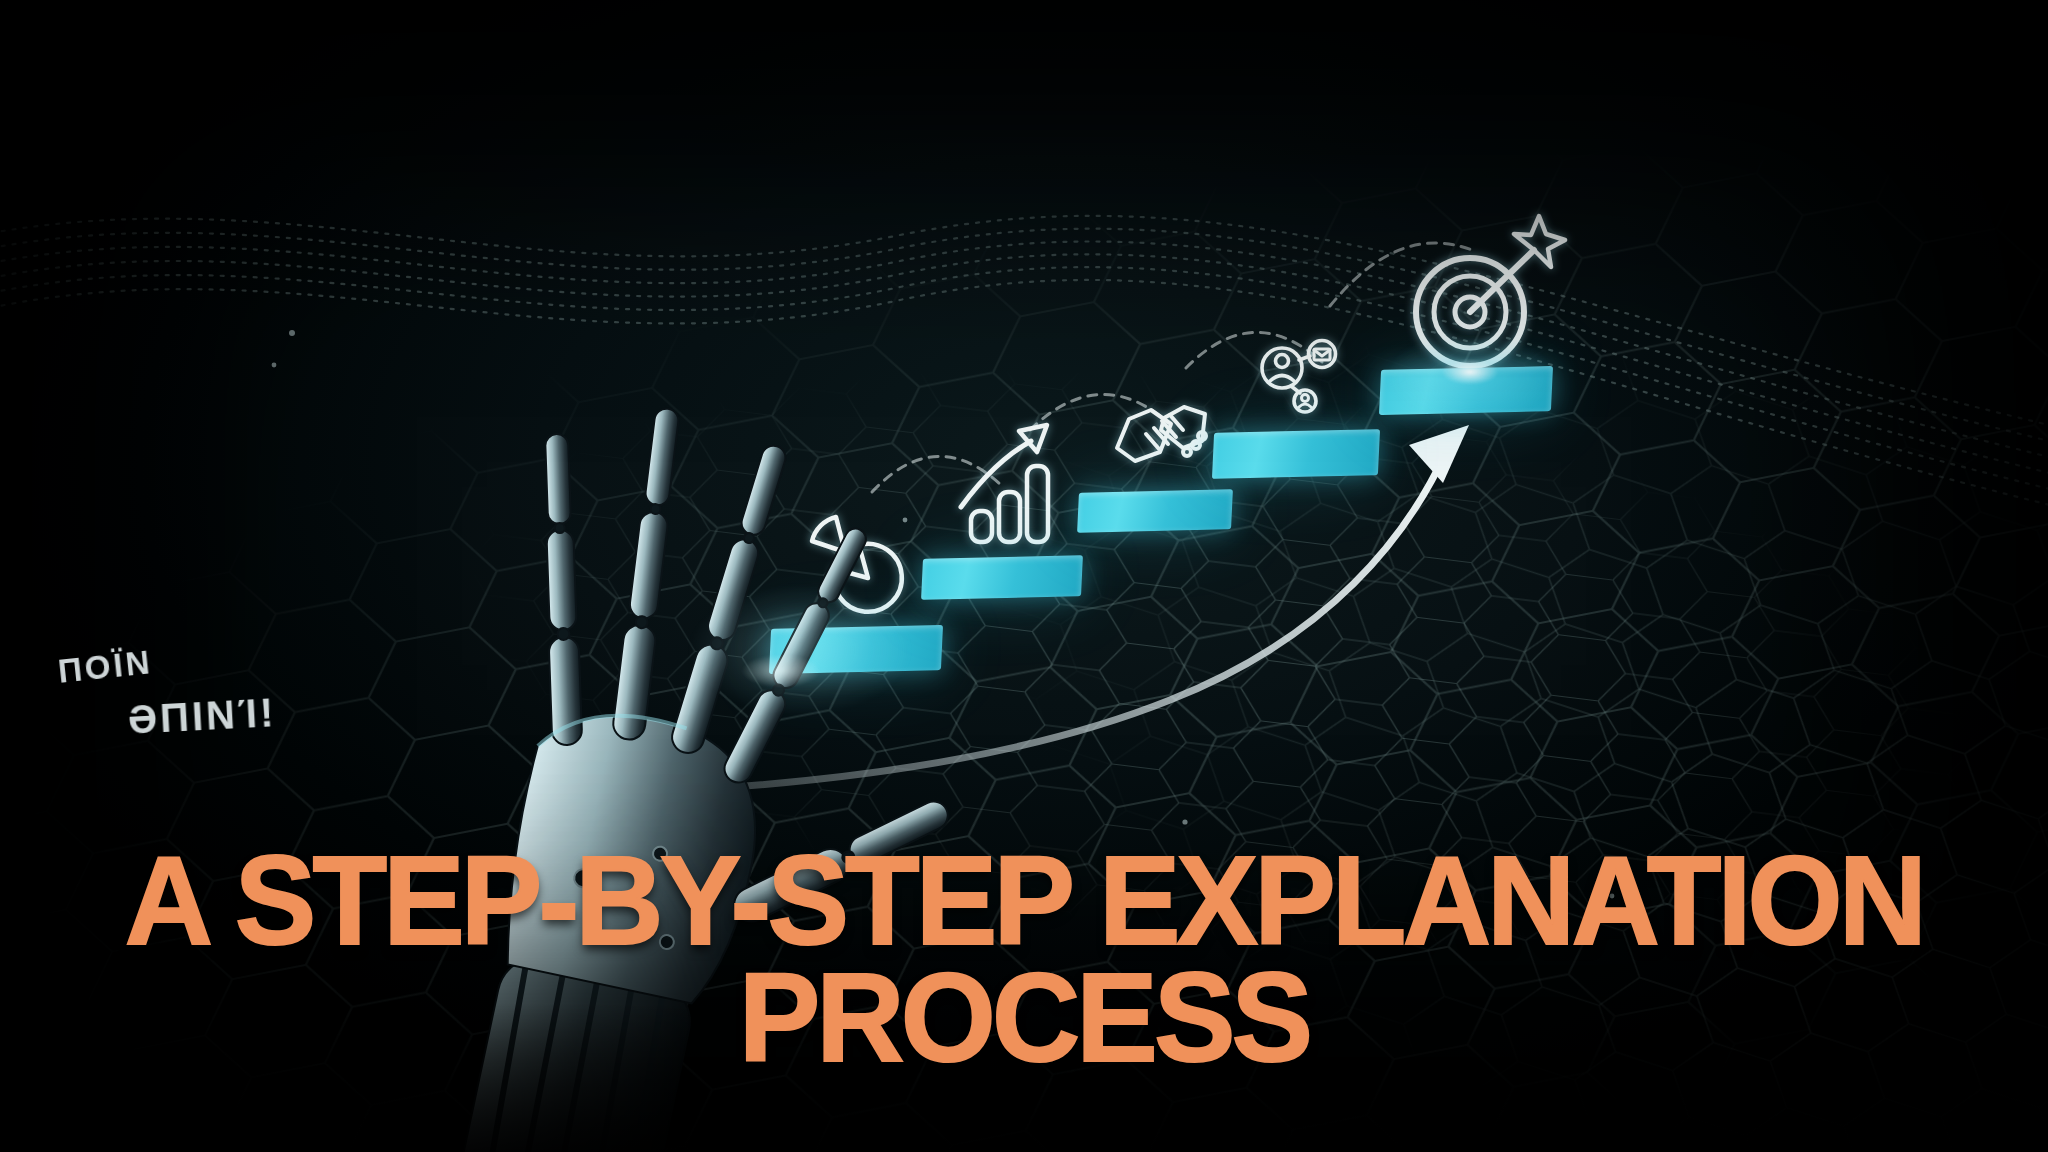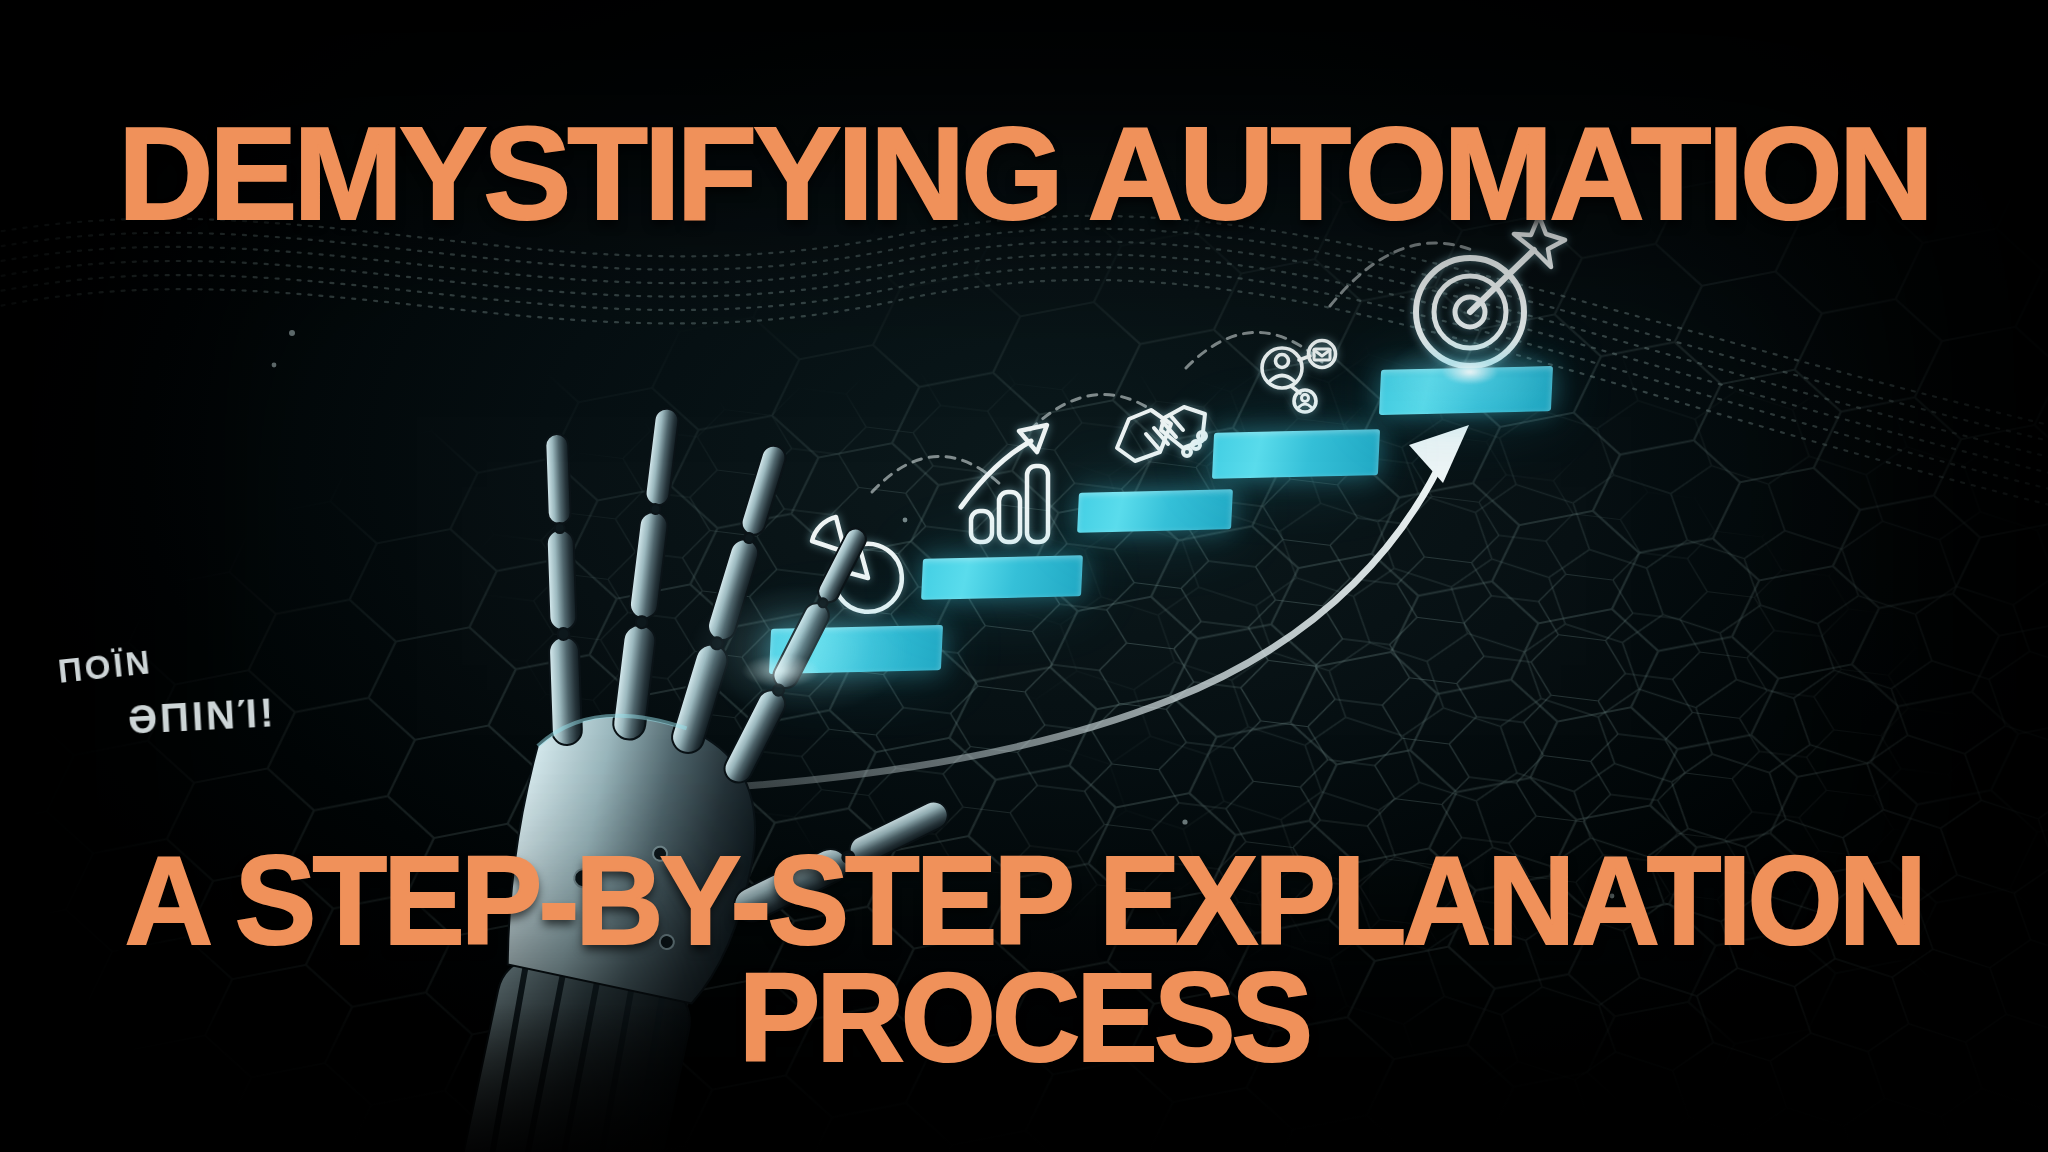--- a/index.html
+++ b/index.html
@@ -259,20 +259,19 @@
   <div class="flare step1-glow"></div>
   <div class="flare target-halo"></div>
   <div class="flare target-core"></div>
 
   <div class="vignette"></div>
   <div class="bottom-fade"></div>
 
   <div class="artifact a1">ΠΟΪΝ</div>
   <div class="artifact a2">ƏΠΙΝΊ!</div>
 
-  <h1 class="headline top">DEMYSTIFYING AUTOMATION</h1>
 
   <div class="headline bottom">
     <div>A STEP-BY-STEP EXPLANATION</div>
     <div>PROCESS</div>
   </div>
 
 </div>
 
 </body></html>

